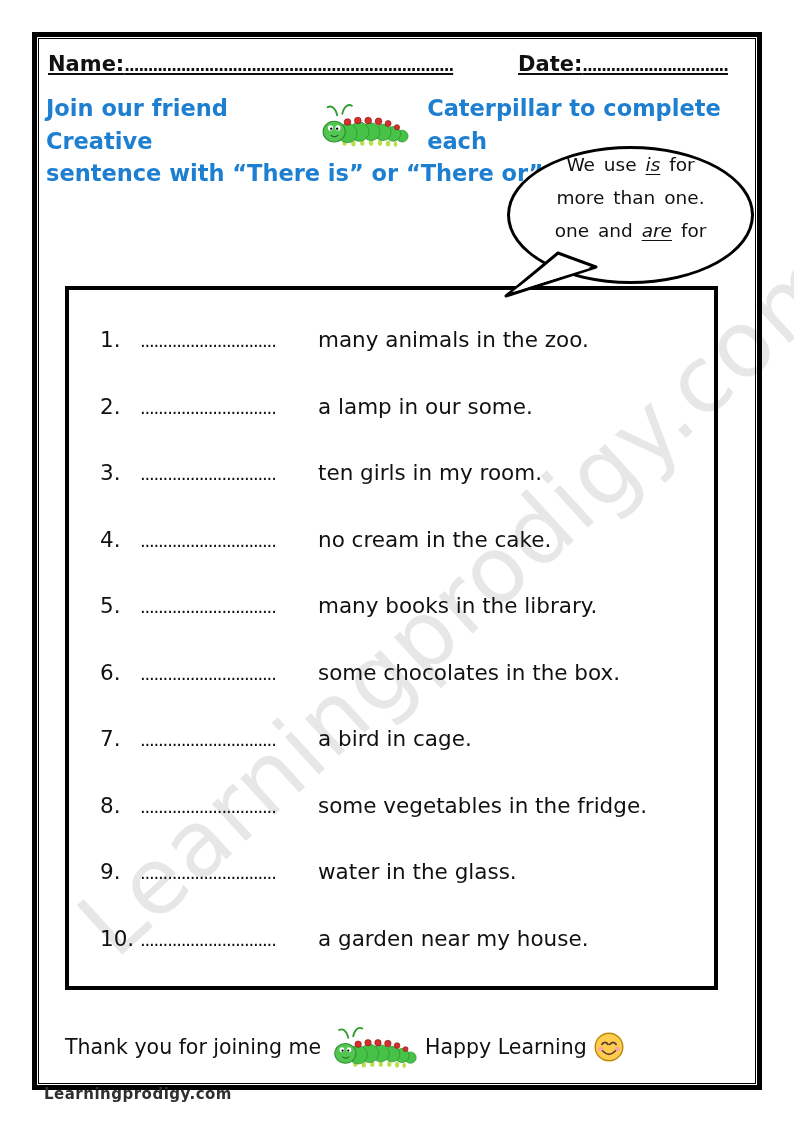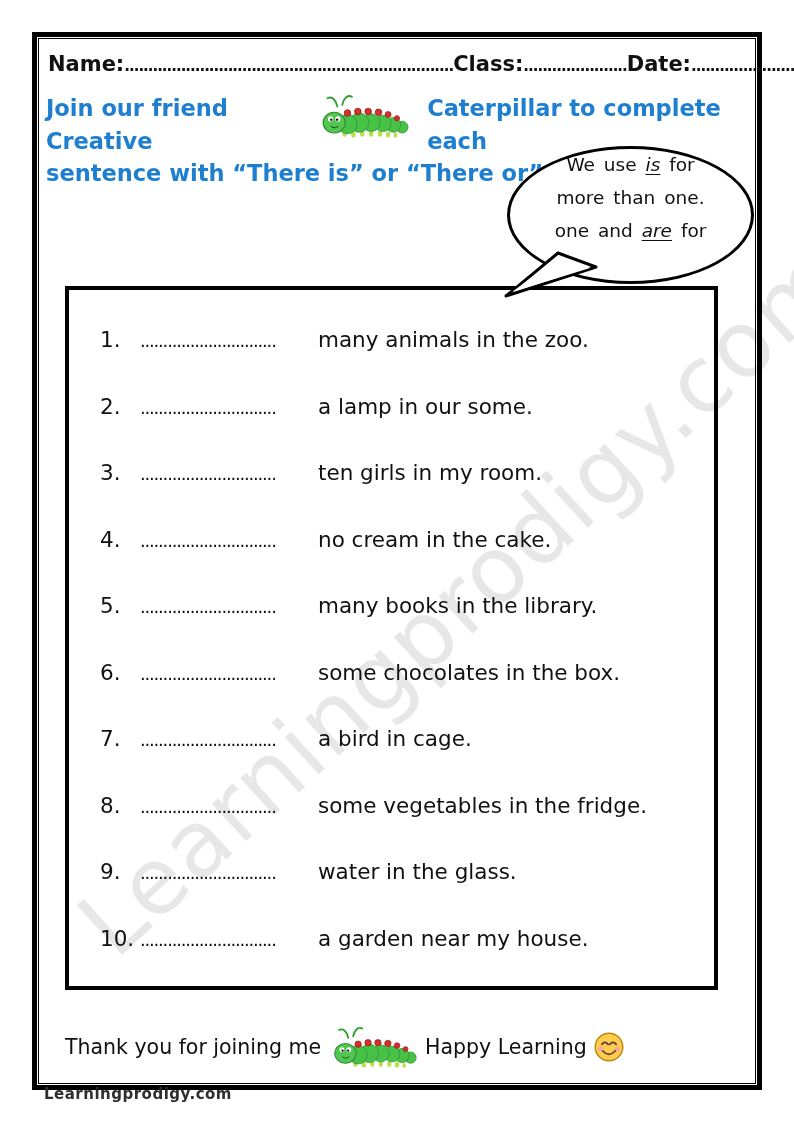--- a/index.html
+++ b/index.html
@@ -14,28 +14,28 @@
     letter-spacing:2px; pointer-events:none; }
 
   
   .frame { position:absolute; left:32px; top:32px; width:730px; height:1058px;
     border:5px solid #000; z-index:2; }
   .frame::after { content:""; position:absolute; inset:1px; border:1.5px solid #000; }
 
   
   .header-row { position:absolute; left:48px; top:52px; width:680px; z-index:4;
     display:flex; justify-content:space-between; align-items:flex-start;
-    font-size:21px; font-weight:700; }
+    font-size:21px; font-weight:700;text-decoration:underline; }
   .field { white-space:nowrap; }
   .dots-sm { font-size:15px; font-weight:700; letter-spacing:-1px; }
 
   
   .instruction { position:absolute; left:46px; top:92px; width:690px; z-index:4;
     color:#1e7fd0; font-weight:700; font-size:22.5px; line-height:1.45; }
-  .instr-line1 { display:flex; align-items:flex-start; gap:16px; }
+  .instr-line1 { display:flex; align-items:center; gap:16px; }
   .cat-svg { flex:0 0 auto; }
 
   
   .bubble { position:absolute; left:507px; top:146px; width:247px; height:138px;
     background:#fff; border:3px solid #000; border-radius:50%; z-index:6;
     display:flex; flex-direction:column; justify-content:flex-start; align-items:center;
     font-size:18.5px; line-height:1.78; text-align:center; word-spacing:3px; }
   .bubble em { font-style:italic; text-decoration:underline; text-underline-offset:3px; }
   .bubble-tail { position:absolute; left:498px; top:250px; z-index:7; }
 
@@ -62,21 +62,20 @@
 <body>
 
 <div class="stage">
 
   <div class="watermark">Learningprodigy.com</div>
 
   <div class="frame"></div>
 
   <div class="header-row">
     <span class="field"><span>Name:</span><span class="dots-sm">......................................................................</span></span>
-    <span class="field"><span>Class:</span><span class="dots-sm">......................</span></span>
     <span class="field"><span>Date:</span><span class="dots-sm">...............................</span></span>
   </div>
 
   <div class="instruction">
     <div class="instr-line1">
       <span>Join our friend Creative</span>
       <svg class="cat-svg" width="96" height="48" viewBox="0 0 130 62">
         <path d="M30,18 C28,8 22,4 17,7" stroke="#2f9e2f" stroke-width="2.5" fill="none" stroke-linecap="round"></path>
         <path d="M37,16 C39,6 45,2 50,5" stroke="#2f9e2f" stroke-width="2.5" fill="none" stroke-linecap="round"></path>
         <ellipse cx="40" cy="55" rx="3" ry="4" fill="#b7e04a"></ellipse>

